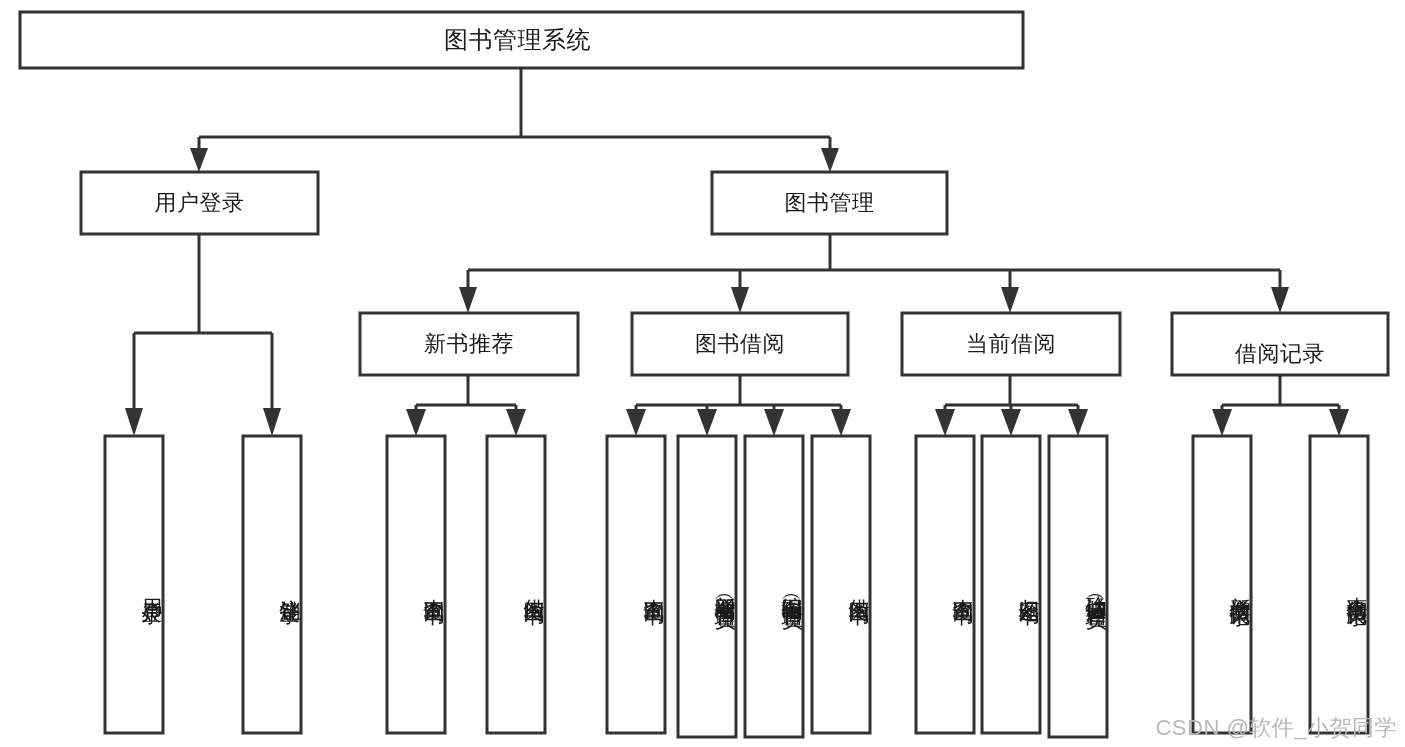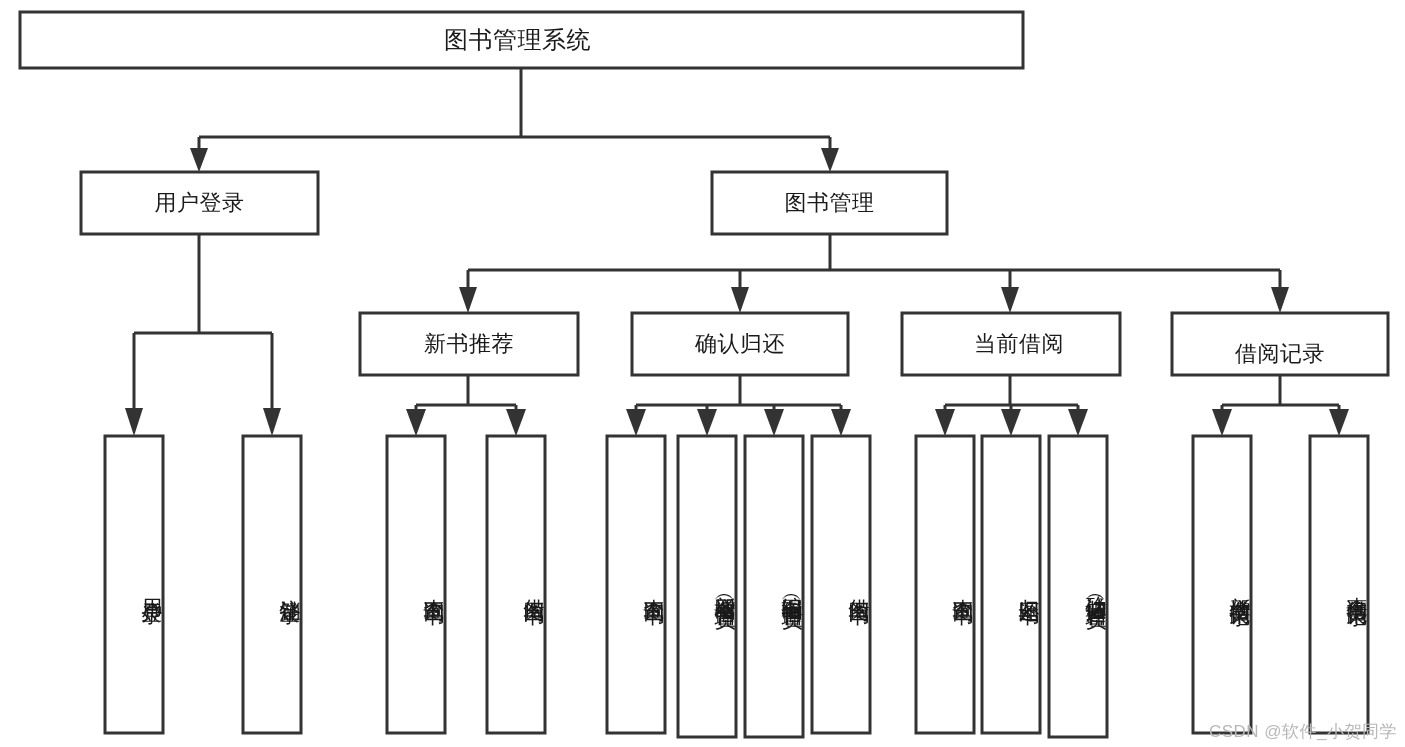--- a/index.html
+++ b/index.html
@@ -61,21 +61,21 @@
     align-items: flex-start;
     justify-content: center;
     padding-top: 2px;
     box-sizing: border-box;
   }
   .watermark {
     position: absolute;
     right: 8px;
     bottom: 4px;
     font-family: "Liberation Sans", "DejaVu Sans", sans-serif;
-    font-size: 17px;
+    font-size: 22px;
     color: #b8b8b8;
     letter-spacing: 0.5px;
     white-space: nowrap;
   }
 </style>
 </head>
 <body>
 
 <div id="diagram-root">
 
@@ -182,22 +182,22 @@
       <polygon class="arrow-head" points="1329,409 1349,409 1339,436"></polygon>
     </g>
   </svg>
 
   <div class="node-label" style="left:20px; top:12px; width:995px; height:56px; font-size:24px;border-radius:23px;">图书管理系统</div>
 
   <div class="node-label" style="left:81px; top:172px; width:237px; height:62px;">用户登录</div>
   <div class="node-label" style="left:712px; top:172px; width:235px; height:62px;text-align:center;">图书管理</div>
 
   <div class="node-label" style="left:360px; top:313px; width:218px; height:62px;font-family:Liberation Serif, serif;">新书推荐</div>
-  <div class="node-label" style="left:632px; top:313px; width:216px; height:62px;">确认归还</div>
-  <div class="node-label" style="left:902px; top:313px; width:218px; height:62px;padding-left:8px;">当前借阅</div>
+  <div class="node-label" style="left:632px; top:313px; width:216px; height:62px;">图书借阅</div>
+  <div class="node-label" style="left:902px; top:313px; width:218px; height:62px;">当前借阅</div>
   <div class="node-label" style="left:1172px; top:323px; width:216px; height:62px;">借阅记录</div>
 
   <div class="node-label vertical" style="left:105px; top:436px; width:58px; height:297px;">用户登录</div>
   <div class="node-label vertical" style="left:243px; top:436px; width:58px; height:297px;">注销登录</div>
 
   <div class="node-label vertical" style="left:387px; top:436px; width:58px; height:297px;">查询图书</div>
   <div class="node-label vertical" style="left:487px; top:436px; width:58px; height:297px;">借阅图书</div>
 
   <div class="node-label vertical" style="left:607px; top:436px; width:58px; height:297px;">查询图书</div>
   <div class="node-label vertical" style="left:678px; top:436px; width:58px; height:301px; align-items:flex-start;">新增图书（管理员）</div>

